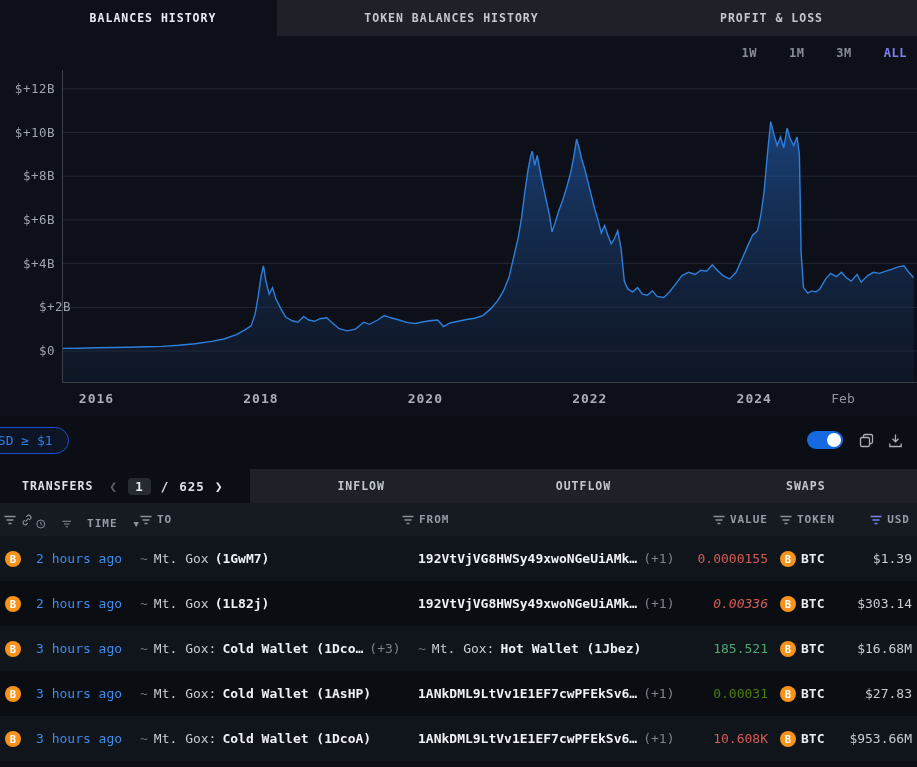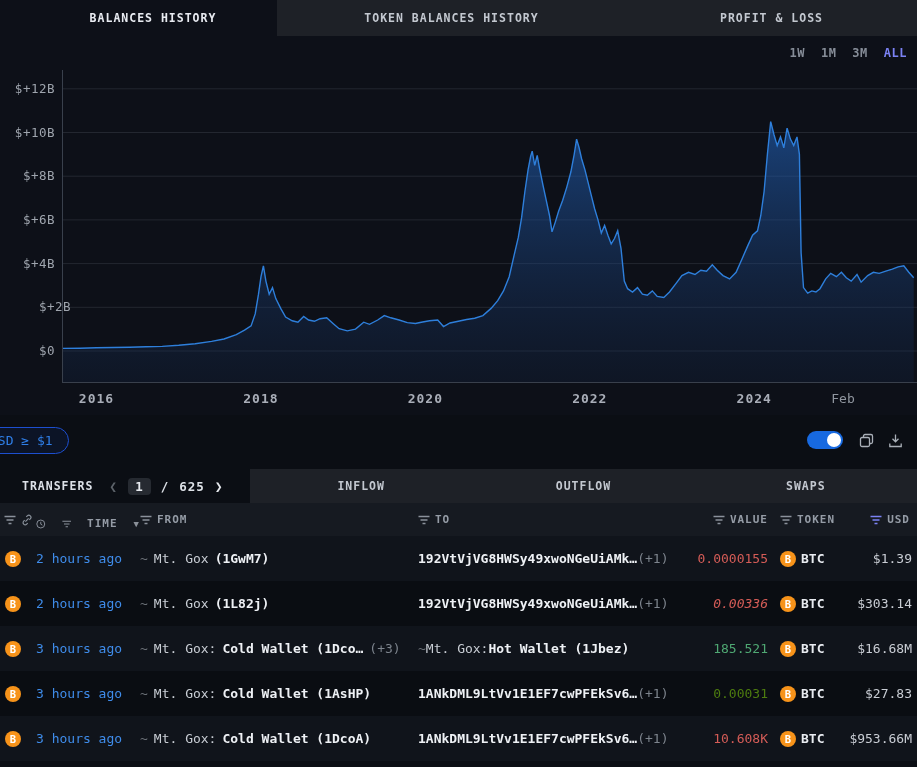--- a/index.html
+++ b/index.html
@@ -9,21 +9,21 @@
   
   .tabbar { display:flex; height:36px; width:917px; }
   .tab { display:flex; align-items:center; justify-content:center;
     font-size:11.5px; letter-spacing:1px; font-weight:700; cursor:pointer;padding-left:29px; }
   .tab.active { width:277px; background:#0d1018; color:#e8ebf1; }
   .tab.inactive { flex:1; background:#1e2127; color:#c3c8d0; }
 
   
   .chart-section { background:#0d1018; }
   .range-row { height:34px; display:flex; align-items:center; justify-content:flex-end;
-    gap:16px; padding-right:10px; }
+    gap:32px; padding-right:10px; }
   .range-btn { font-size:12px; font-weight:700; color:#868d98; cursor:pointer; letter-spacing:.5px; }
   .range-btn.active { color:#7b82f4; }
 
   .plot { position:relative; width:917px; height:313px; }
   .plot svg { position:absolute; inset:0; }
   .ylabel { position:absolute; left:0; width:55px; text-align:right;
     font-size:12.5px; color:#9fa5ae; letter-spacing:.5px; }
   .xlabels { position:relative; height:32px; }
   .xlabel { position:absolute; top:8px; transform:translateX(-50%);
     font-size:13px; font-weight:700; color:#a9aeb8; letter-spacing:1px; }
@@ -60,21 +60,21 @@
   .caret { color:#8a9099; font-size:9px; }
 
   
   .trow { height:45px; display:flex; align-items:center; font-size:13px; }
   .trow:nth-child(odd) { background:#10141b; }
   .trow:nth-child(even) { background:#0a0d12; }
 
   .col-icon { width:36px; display:flex; justify-content:flex-start; padding-left:5px; }
   .col-time { width:104px; color:#3f8cea; cursor:pointer; }
   .col-from { width:278px; display:flex; align-items:center; gap:6px; overflow:hidden; white-space:nowrap; }
-  .col-to { width:262px; display:flex; align-items:center; overflow:hidden; white-space:nowrap; }
+  .col-to { width:262px; display:flex; align-items:center; gap:6px; overflow:hidden; white-space:nowrap; }
   .col-value { width:88px; text-align:right; }
   .col-token { width:70px; display:flex; align-items:center; gap:5px; padding-left:12px; }
   .col-usd { width:74px; text-align:right; color:#c9cdd4; }
 
   .h-icon { width:36px; display:flex; gap:5px; padding-left:4px; align-items:center; }
   .h-time { width:104px; display:flex; gap:16px; align-items:center;margin-top:8px; }
   .h-from { width:278px; display:flex; gap:5px; align-items:center; }
   .h-to { width:262px; display:flex; gap:5px; align-items:center; }
   .h-value { width:88px; display:flex; gap:5px; align-items:center; justify-content:flex-end; }
   .h-token { width:70px; display:flex; gap:5px; align-items:center; padding-left:12px; }
@@ -196,31 +196,31 @@
     <svg width="12" height="12" viewBox="0 0 12 12">
       <circle cx="6" cy="6" r="5" fill="none" stroke="#8a919b" stroke-width="1.2"></circle>
       <path d="M6 3.2 V6.2 L8 7.4" fill="none" stroke="#8a919b" stroke-width="1.2"></path>
       </svg>
     <svg width="12" height="10" viewBox="0 0 12 10">
       <path d="M0.5 1.5h11 M2.5 5h7 M4.5 8.5h3" stroke="#8a919b" stroke-width="1.3"></path>
       </svg>
     <span>TIME</span>
     <span class="caret">▼</span>
   </div>
+  <div class="th h-to">
+    <svg width="12" height="10" viewBox="0 0 12 10">
+      <path d="M0.5 1.5h11 M2.5 5h7 M4.5 8.5h3" stroke="#8a919b" stroke-width="1.3"></path>
+      </svg>
+    <span>TO</span>
+  </div>
   <div class="th h-from">
     <svg width="12" height="10" viewBox="0 0 12 10">
       <path d="M0.5 1.5h11 M2.5 5h7 M4.5 8.5h3" stroke="#8a919b" stroke-width="1.3"></path>
       </svg>
     <span>FROM</span>
-  </div>
-  <div class="th h-to">
-    <svg width="12" height="10" viewBox="0 0 12 10">
-      <path d="M0.5 1.5h11 M2.5 5h7 M4.5 8.5h3" stroke="#8a919b" stroke-width="1.3"></path>
-      </svg>
-    <span>TO</span>
   </div>
   <div class="th h-value">
     <svg width="12" height="10" viewBox="0 0 12 10">
       <path d="M0.5 1.5h11 M2.5 5h7 M4.5 8.5h3" stroke="#8a919b" stroke-width="1.3"></path>
       </svg>
     <span>VALUE</span>
   </div>
   <div class="th h-token">
     <svg width="12" height="10" viewBox="0 0 12 10">
       <path d="M0.5 1.5h11 M2.5 5h7 M4.5 8.5h3" stroke="#8a919b" stroke-width="1.3"></path>

